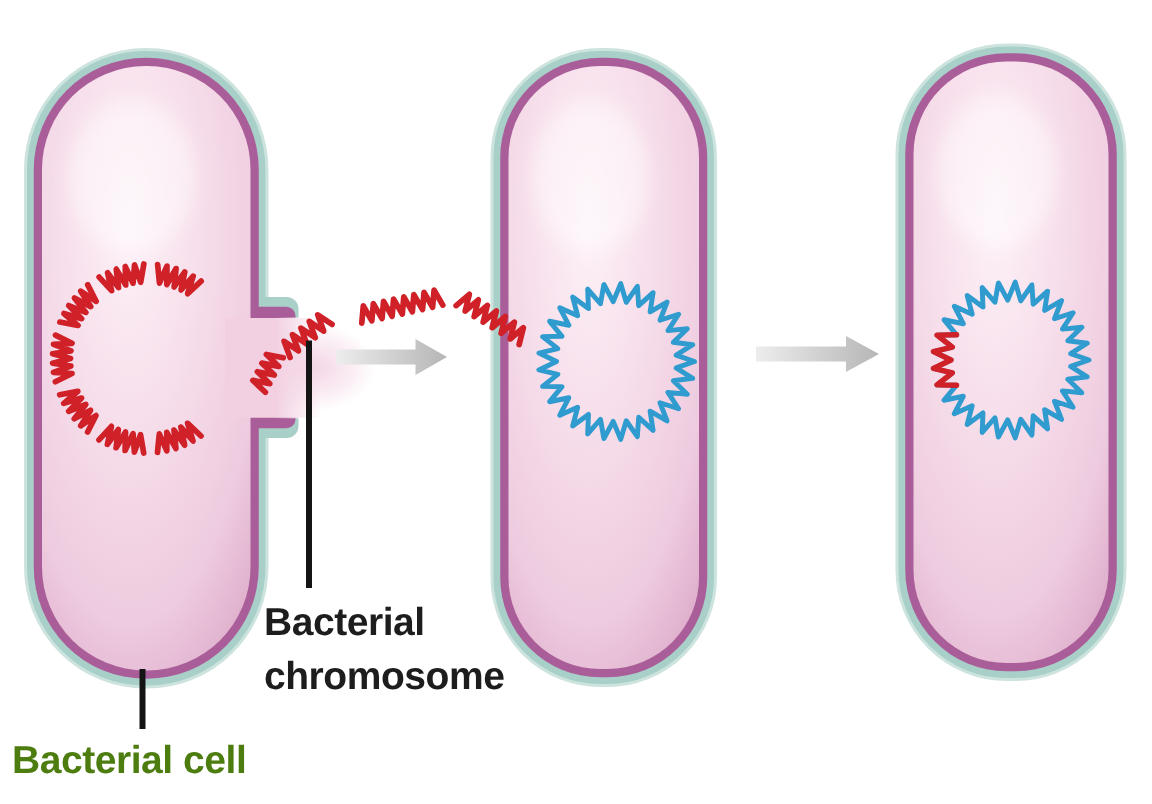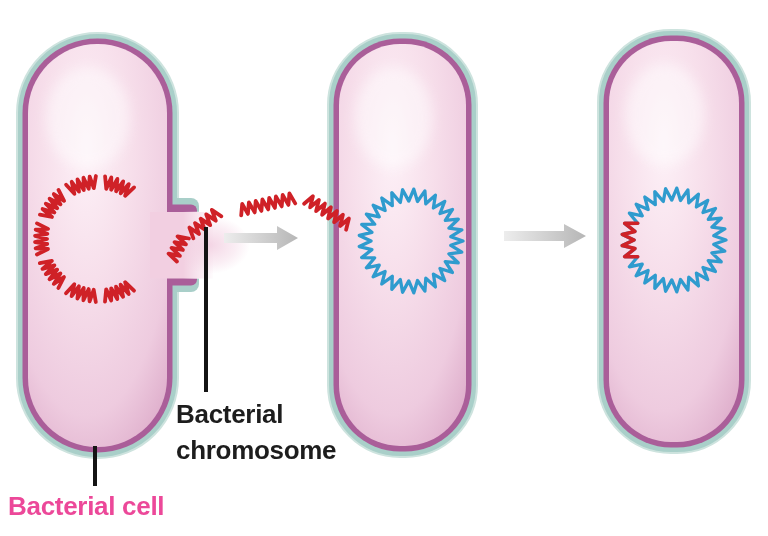--- a/index.html
+++ b/index.html
@@ -79,14 +79,14 @@
         <polyline points="304.1,203.7 312.9,196.2 310.1,207.4 318.9,199.9 316.1,211.1 324.9,203.6 322.1,214.8 330.9,207.3 328.1,218.5 336.9,211.0 334.1,222.2 342.9,214.8 340.1,226.0 348.9,218.5 346.1,229.7"></polyline>
       </g>
       <polygon points="463.0,241.0 450.8,236.7 461.8,229.8 448.9,228.2 458.2,219.2 445.3,220.4 452.4,209.5 440.0,213.5 444.7,201.4 433.4,207.9 435.4,195.1 425.8,203.8 424.9,190.9 417.5,201.5 413.8,189.1 408.8,201.1 402.6,189.7 400.3,202.5 391.8,192.7 392.3,205.7 381.8,198.0 385.1,210.5 373.2,205.2 379.2,216.8 366.4,214.2 374.7,224.2 361.7,224.4 371.9,232.4 359.3,235.4 371.0,241.0 359.3,246.6 371.9,249.6 361.7,257.6 374.7,257.8 366.4,267.8 379.2,265.2 373.2,276.8 385.1,271.5 381.8,284.0 392.3,276.3 391.8,289.3 400.3,279.5 402.6,292.3 408.8,280.9 413.8,292.9 417.5,280.5 424.9,291.1 425.8,278.2 435.4,286.9 433.4,274.1 444.7,280.6 440.0,268.5 452.4,272.5 445.3,261.6 458.2,262.8 448.9,253.8 461.8,252.2 450.8,245.3" fill="none" stroke="#2f9bce" stroke-width="3.3" stroke-linecap="round" stroke-linejoin="round"></polygon>
       <polygon points="726.0,240.0 713.8,235.7 724.8,228.8 711.9,227.2 721.2,218.2 708.3,219.4 715.4,208.5 703.0,212.5 707.7,200.4 696.4,206.9 698.4,194.1 688.8,202.8 687.9,189.9 680.5,200.5 676.8,188.1 671.8,200.1 665.6,188.7 663.3,201.5 654.8,191.7 655.3,204.7 644.8,197.0 648.1,209.5 636.2,204.2 642.2,215.8 629.4,213.2 637.7,223.2 624.7,223.4 634.9,231.4 622.3,234.4 634.0,240.0 622.3,245.6 634.9,248.6 624.7,256.6 637.7,256.8 629.4,266.8 642.2,264.2 636.2,275.8 648.1,270.5 644.8,283.0 655.3,275.3 654.8,288.3 663.3,278.5 665.6,291.3 671.8,279.9 676.8,291.9 680.5,279.5 687.9,290.1 688.8,277.2 698.4,285.9 696.4,273.1 707.7,279.6 703.0,267.5 715.4,271.5 708.3,260.6 721.2,261.8 711.9,252.8 724.8,251.2 713.8,244.3" fill="none" stroke="#2f9bce" stroke-width="3.3" stroke-linecap="round" stroke-linejoin="round"></polygon>
       <polyline points="637.7,223.2 624.7,223.4 634.9,231.4 622.3,234.4 634.0,240.0 622.3,245.6 634.9,248.6 624.7,256.6 637.7,256.8" fill="none" stroke="#cf2127" stroke-width="3.6" stroke-linecap="round" stroke-linejoin="round"></polyline>
       <line x1="206" y1="227" x2="206" y2="392" stroke="#141414" stroke-width="4"></line>
       <line x1="95" y1="446" x2="95" y2="486" stroke="#141414" stroke-width="4"></line>
     </svg>
   <div class="diagram-label" id="lbl-chromosome" style="color: rgb(29, 29, 29);">Bacterial
 chromosome</div>
-  <div class="diagram-label" id="lbl-cell" style="color: #ec4899;">Bacterial cell</div>
+  <div class="diagram-label" id="lbl-cell" style="color: #4d7c0f;">Bacterial cell</div>
 </div>
 
 </body></html>

